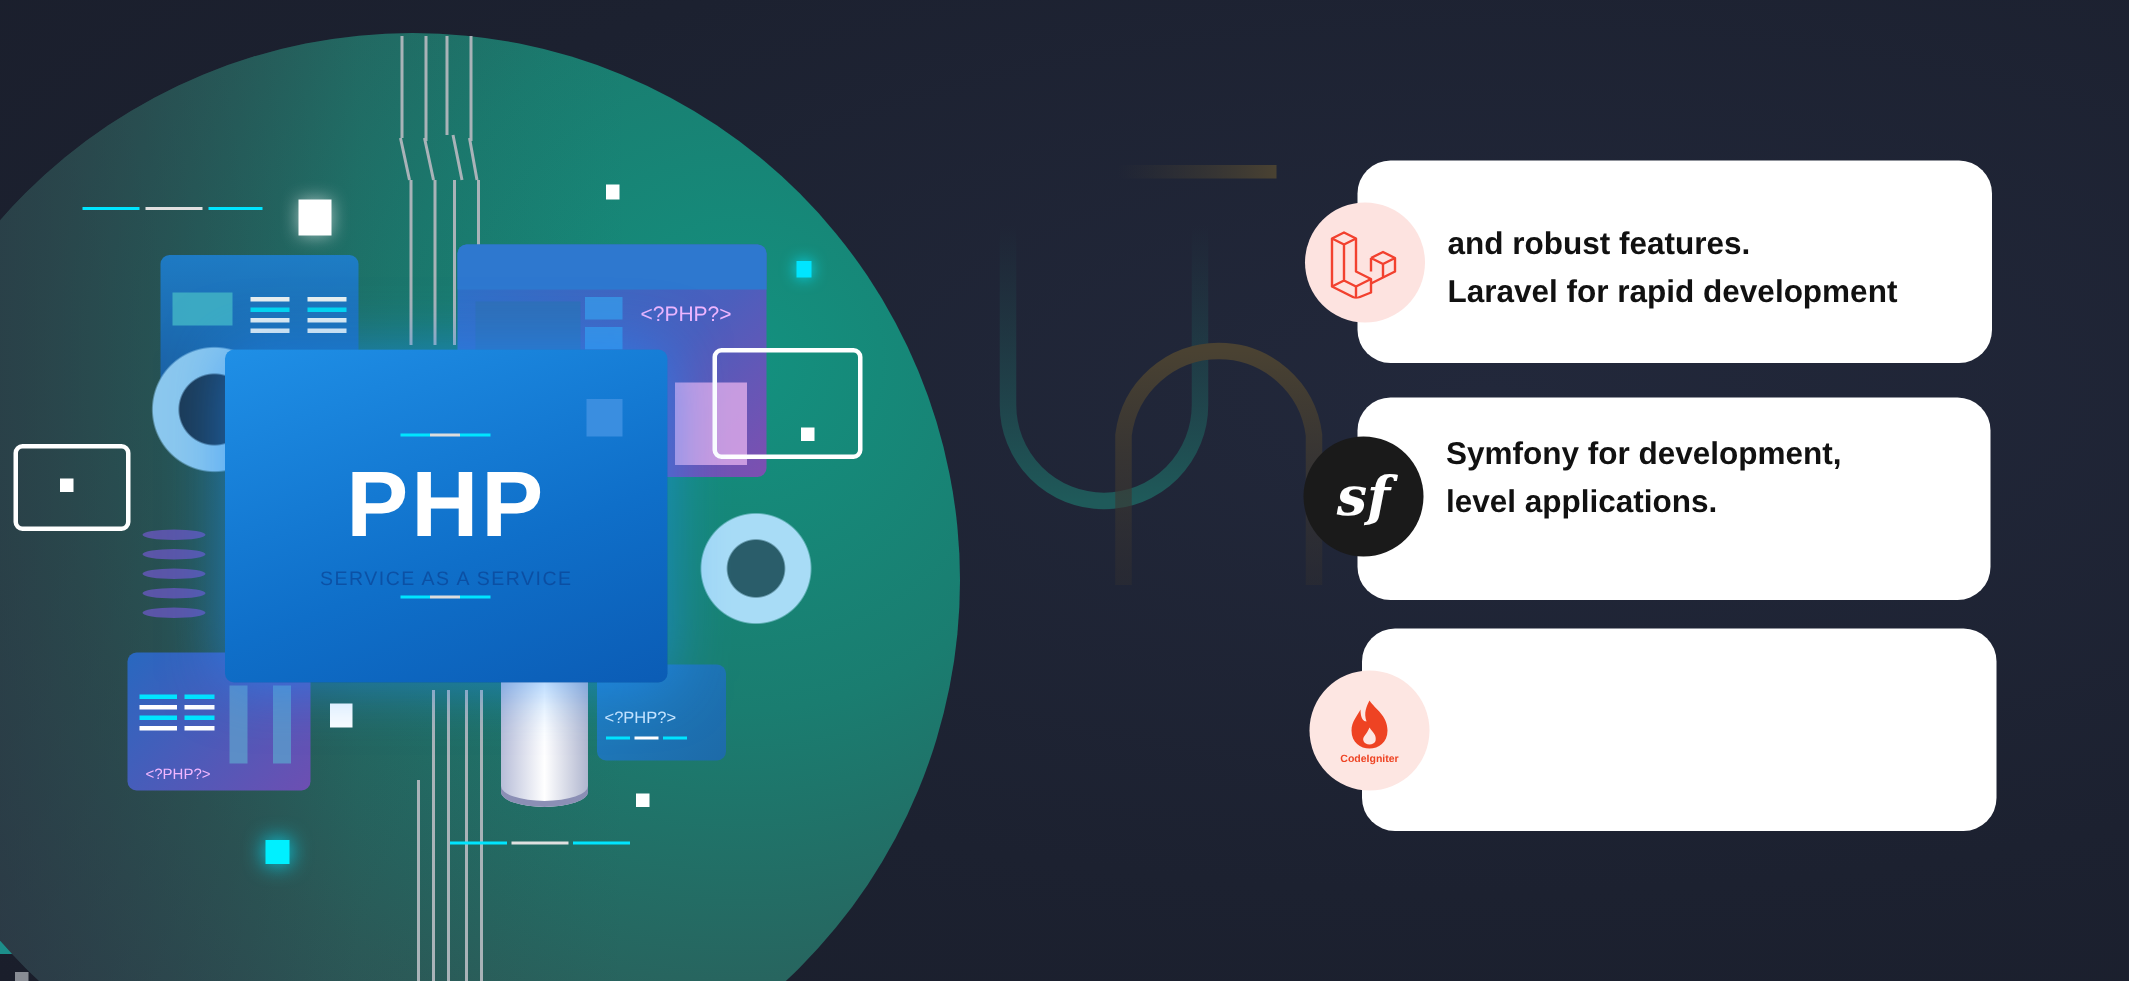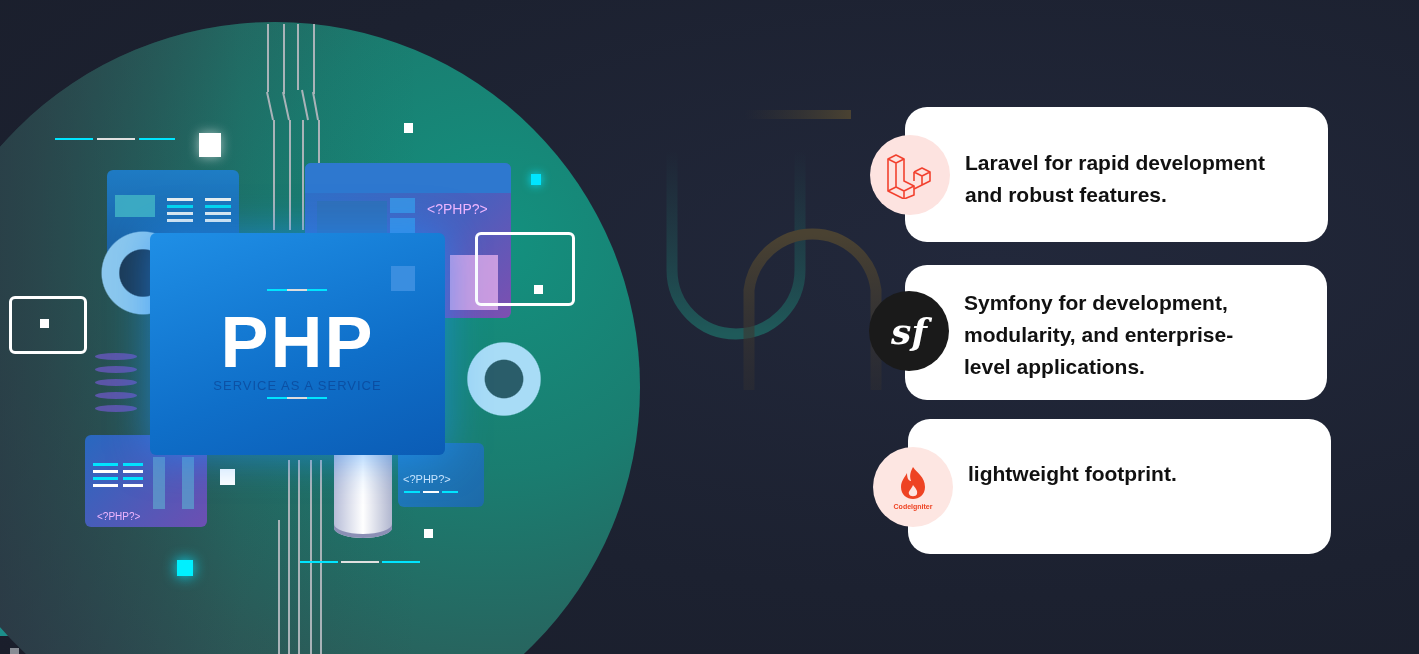--- a/index.html
+++ b/index.html
@@ -6,21 +6,21 @@
   body{width:1419px;height:654px;overflow:hidden;background:#1d2230;font-family:"Liberation Sans",sans-serif;position:relative;}
   .bg{position:absolute;inset:0;background:radial-gradient(ellipse at 70% 40%, #22283b 0%, #1c2130 60%, #1a1e2b 100%);}
   .circle{position:absolute;left:-90px;top:22px;width:730px;height:730px;border-radius:50%;
     background:radial-gradient(circle at 80% 30%, #13917f 0%, #1a7d70 30%, #2b5e5a 60%, #324650 90%);overflow:hidden;}
   .circle .darkside{position:absolute;inset:0;background:linear-gradient(90deg, rgba(40,45,60,0.75) 0%, rgba(40,45,60,0.1) 45%, rgba(0,0,0,0) 70%);}
   .wire{position:absolute;background:#a9b3b8;width:2px;}
   .panel{position:absolute;border-radius:6px;}
   .main-panel{position:absolute;left:150px;top:233px;width:295px;height:222px;border-radius:6px;
     background:linear-gradient(160deg,#1f8fe6 0%,#0f6fc9 60%,#0b5cb5 100%);
     box-shadow:0 0 40px rgba(30,140,255,0.6);}
-  .php-text{position:absolute;left:0;right:0;top:68px;text-align:center;color:#fff;font-weight:bold;font-size:72px;letter-spacing:2px;}
+  .php-text{position:absolute;left:0;right:0;top:68px;text-align:center;color:#fff;font-weight:bold;font-size:62px;letter-spacing:2px;}
   .dash{position:absolute;height:2px;}
   .sq{position:absolute;background:#fff;}
   .bubble{position:absolute;border:3px solid #fff;border-radius:6px;}
   .gear{position:absolute;border-radius:50%;}
   .card{position:absolute;background:#fff;border-radius:22px;}
   .card-text{position:absolute;color:#111;font-weight:bold;font-size:21px;line-height:32px;}
   .logo{position:absolute;width:80px;height:80px;border-radius:50%;display:flex;align-items:center;justify-content:center;flex-direction:column;}
   .pix{position:absolute;width:9px;height:9px;}
 </style>
 </head>
@@ -201,37 +201,35 @@
 <div class="logo" style="left:870px;top:135px;background:#fde3e0;">
   <svg width="52" height="48" viewBox="0 0 52 48">
     <g fill="none" stroke="#f2412f" stroke-width="1.6" stroke-linejoin="round">
       <path d="M4 8 L12 4 L20 8 L20 30 L30 35 L30 44 L20 48 L4 40 Z"></path>
       <path d="M4 8 L12 12 L20 8 M12 12 L12 36 L4 40 M12 36 L20 40 L30 35 M20 40 L20 48"></path>
       <path d="M30 21 L38 17 L46 21 L46 30 L30 38 M30 21 L38 25 L46 21 M38 25 L38 34 M30 21 L30 30"></path>
     </g>
   </svg>
 </div>
 <div class="card-text" style="left:965px;top:147px;">
+  <div>and robust features.</div>
   <div>Laravel for rapid development</div>
-  <div>and robust features.</div>
 </div>
 
 <div class="card" style="left:905px;top:265px;width:422px;height:135px;"></div>
 <div class="logo" style="left:869px;top:291px;background:#1a1a1a;">
   <span style="color:#fff;font-family:'DejaVu Serif',serif;font-style:italic;font-weight:bold;font-size:36px;">sf</span>
 </div>
 <div class="card-text" style="left:964px;top:287px;">
   <div>Symfony for development,</div>
-  <div>modularity, and enterprise-</div>
   <div>level applications.</div>
 </div>
 
 <div class="card" style="left:908px;top:419px;width:423px;height:135px;"></div>
 <div class="logo" style="left:873px;top:447px;background:#fde6e2;">
   <svg width="32" height="36" viewBox="0 0 32 36">
     <path d="M16 2 C20 8 28 12 28 22 C28 30 22 34 16 34 C10 34 4 30 4 22 C4 16 8 12 10 8 C10 14 12 16 14 16 C12 10 14 6 16 2 Z" fill="#ee4323"></path>
     <path d="M16 20 C18 23 21 25 20 29 C19 32 13 32 12 29 C11 26 14 25 16 20 Z" fill="#fde6e2"></path>
   </svg>
   <span style="color:#ee4323;font-size:7px;font-weight:bold;margin-top:2px;">CodeIgniter</span>
 </div>
 <div class="card-text" style="left:968px;top:458px;">
-  <div>lightweight footprint.</div>
 </div>
 
 </body></html>

